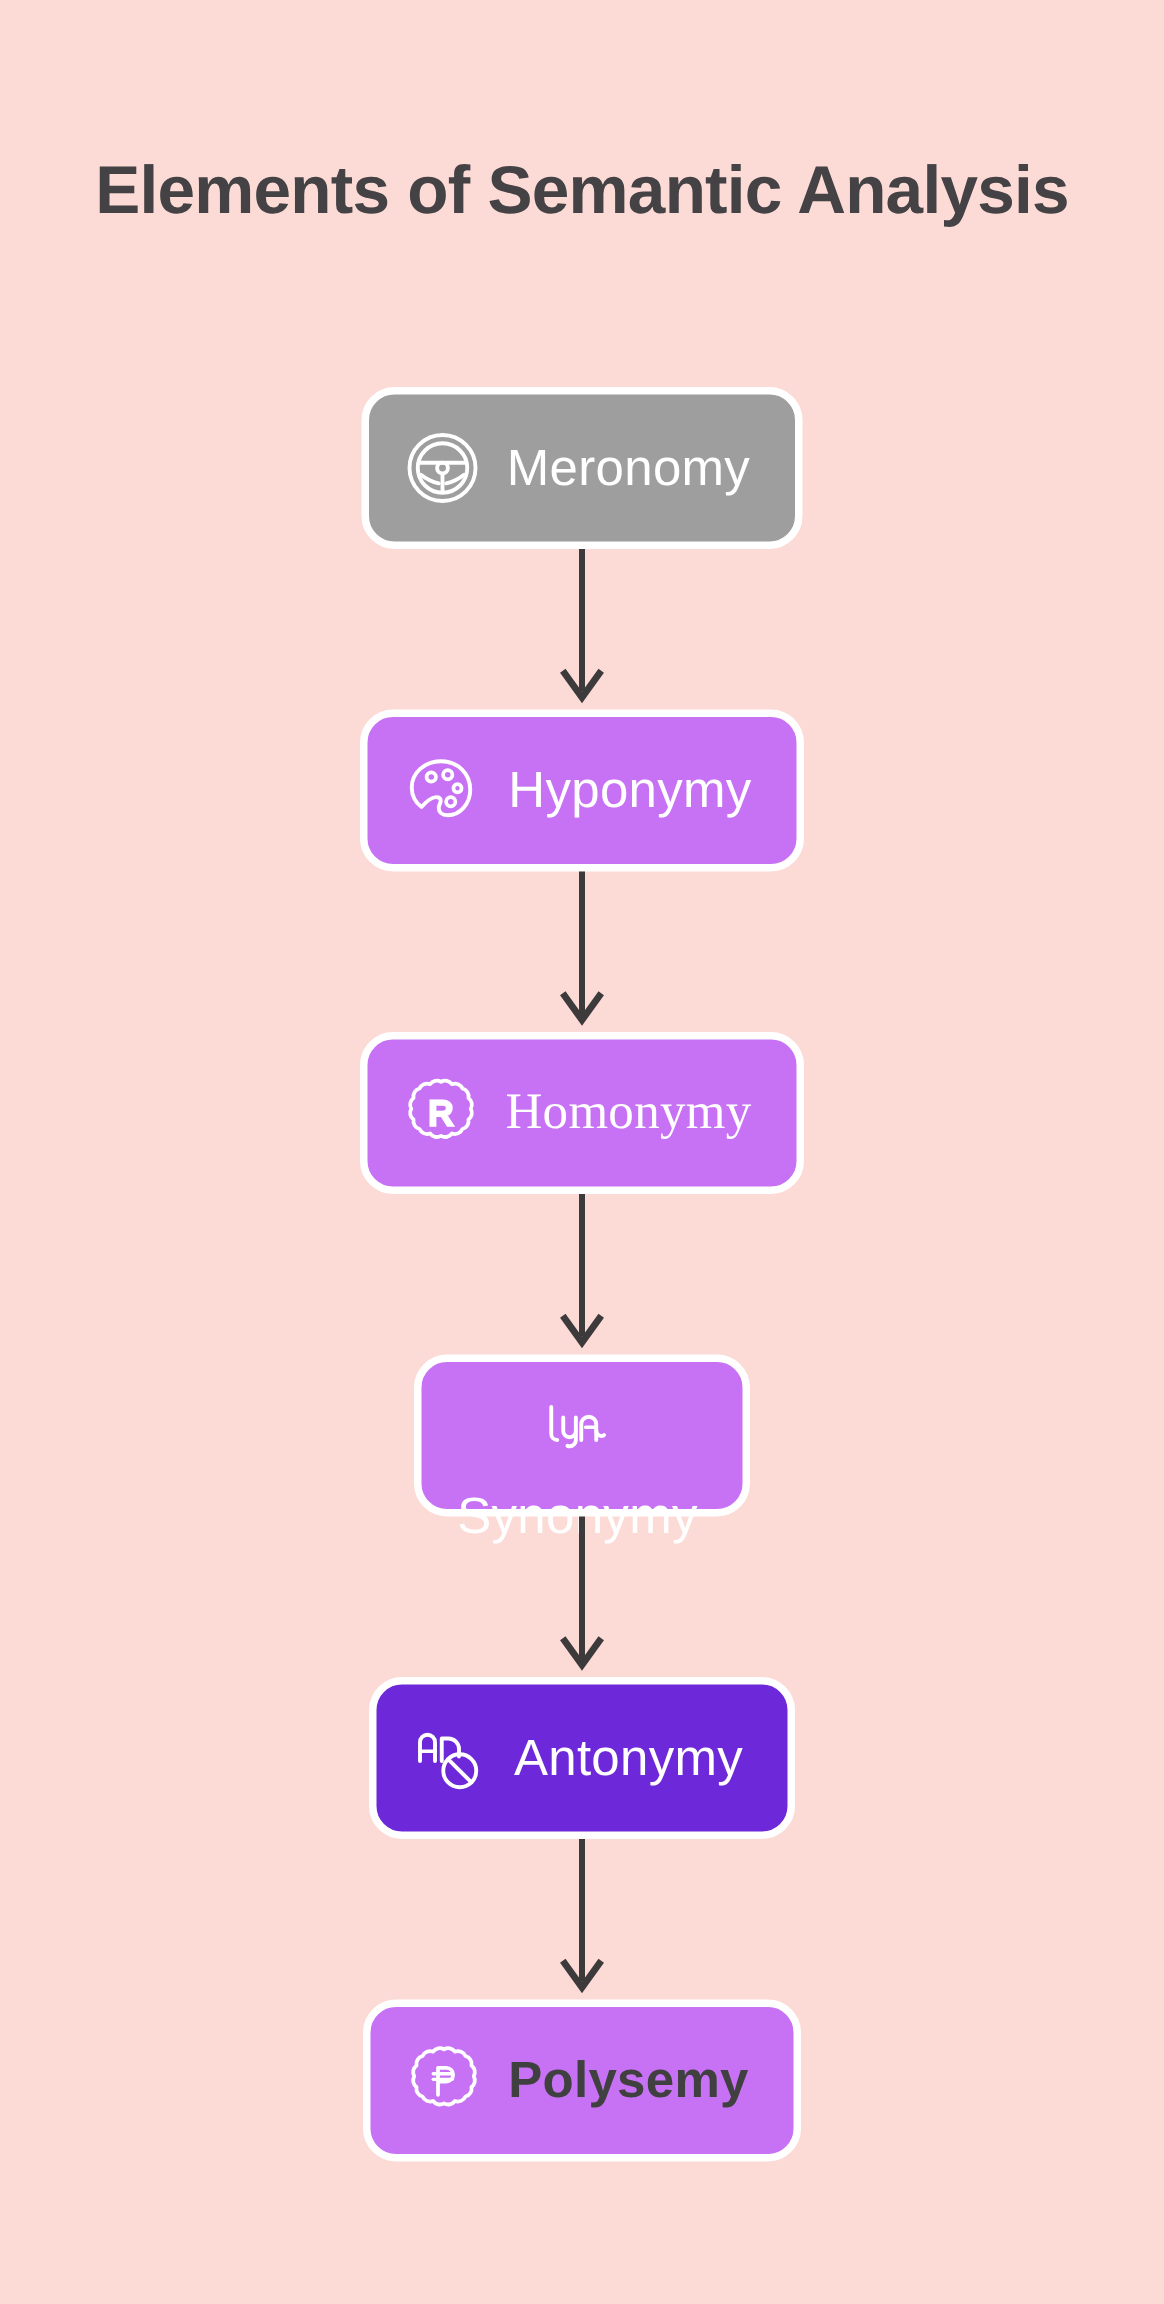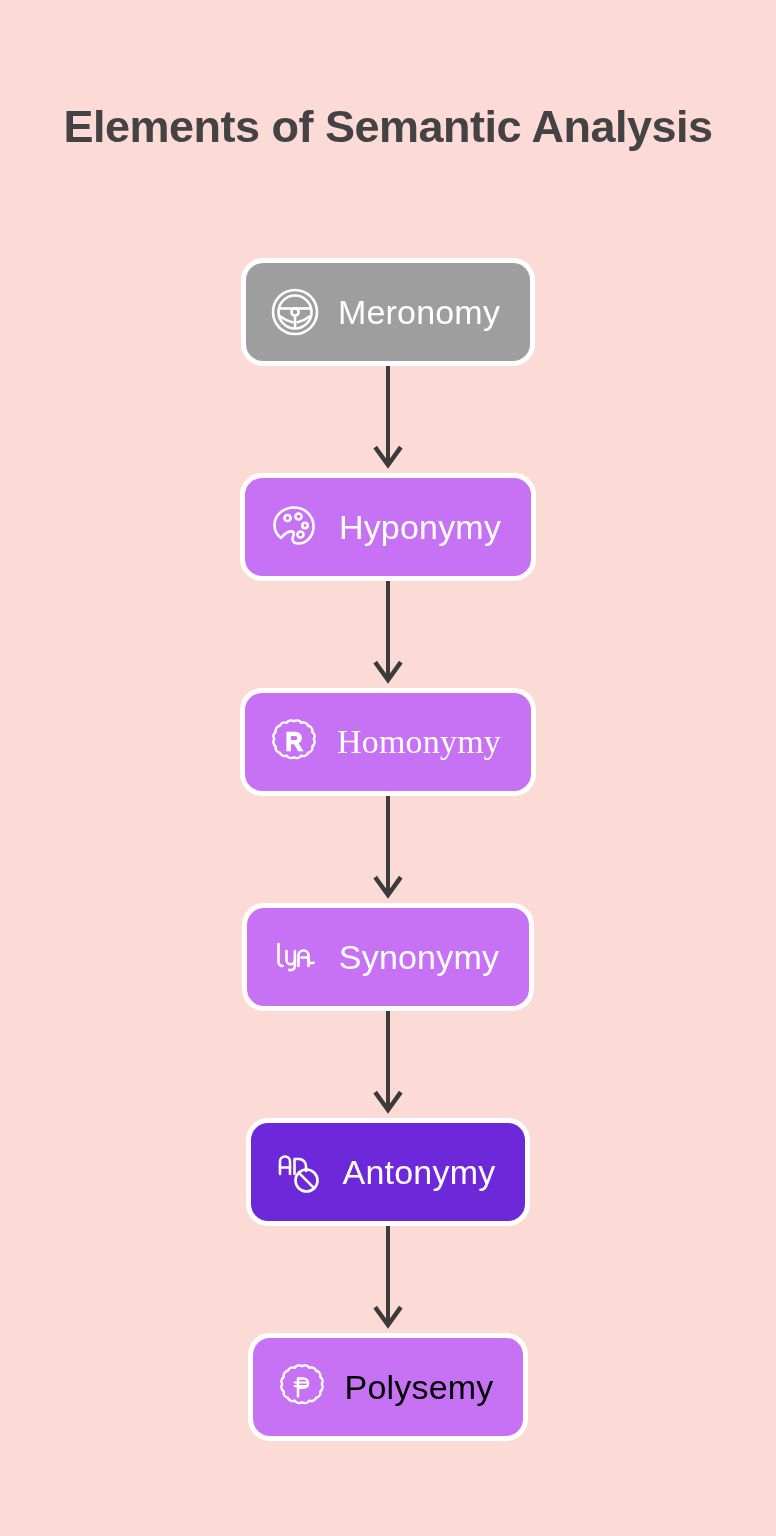--- a/index.html
+++ b/index.html
@@ -178,21 +178,21 @@
       <span class="node-label" style="color: rgb(255, 255, 255); font-family: Liberation Serif, serif;">Homonymy</span>
     </div>
 
     <div class="connector">
       <svg width="30" height="107" viewBox="0 0 30 107">
         <path d="M15 0 V95" stroke="#3d3a3c" stroke-width="4" fill="none"></path>
         <path d="M3.5 83 L15 99 L26.5 83" stroke="#3d3a3c" stroke-width="4.5" fill="none" stroke-linecap="square" stroke-linejoin="miter"></path>
       </svg>
     </div>
 
-    <div class="node" style="background: rgb(199, 114, 245); border-color: rgb(255, 255, 255);">
+    <div class="node" style="background: rgb(199, 114, 245); border-color: rgb(255, 255, 255); flex-direction: column;">
       <span class="node-icon">
         <svg viewBox="0 0 50 50">
 
           <path d="M7.5 12 V30 a4 4 0 0 0 4 4" fill="none" stroke="#fff" stroke-width="2.6" stroke-linejoin="round" stroke-linecap="round"></path>
 
           <path d="M15.5 19 V28 a4.2 4.2 0 0 0 8.4 0 V19" fill="none" stroke="#fff" stroke-width="2.6" stroke-linejoin="round" stroke-linecap="round"></path>
           <path d="M23.9 28 V34 a4.2 4.2 0 0 1 -5.6 3.9" fill="none" stroke="#fff" stroke-width="2.6" stroke-linejoin="round" stroke-linecap="round"></path>
 
           <path d="M27.5 34 V23.5 a5 5 0 0 1 10 0 V34" fill="none" stroke="#fff" stroke-width="2.6" stroke-linejoin="round" stroke-linecap="round"></path>
           <path d="M30.5 25.5 H36.5" fill="none" stroke="#fff" stroke-width="2.4" stroke-linecap="round"></path>
@@ -251,17 +251,17 @@
                    a5.4 5.4 0 0 1 1.5 -7.2
                    a5.4 5.4 0 0 1 4.0 -6.3
                    a5.4 5.4 0 0 1 7.0 -2.9
                    a5.4 5.4 0 0 1 7.3 -1.6 Z" fill="none" stroke="#fff" stroke-width="2.5" stroke-linejoin="round"></path>
 
           <path d="M21 34.5 V16.5 h5.5 a4.6 4.6 0 0 1 0 9.2 H21" fill="none" stroke="#fff" stroke-width="2.5" stroke-linecap="round" stroke-linejoin="round"></path>
           <path d="M17.8 20.5 H30.5" fill="none" stroke="#fff" stroke-width="2.2" stroke-linecap="round"></path>
           <path d="M17.8 24.2 H30.5" fill="none" stroke="#fff" stroke-width="2.2" stroke-linecap="round"></path>
         </svg>
       </span>
-      <span class="node-label" style="color: #000000;">Polysemy</span>
+      <span class="node-label" style="color: #404040; font-weight: bold;">Polysemy</span>
     </div>
 
   </div>
 </div>
 
 </body></html>

